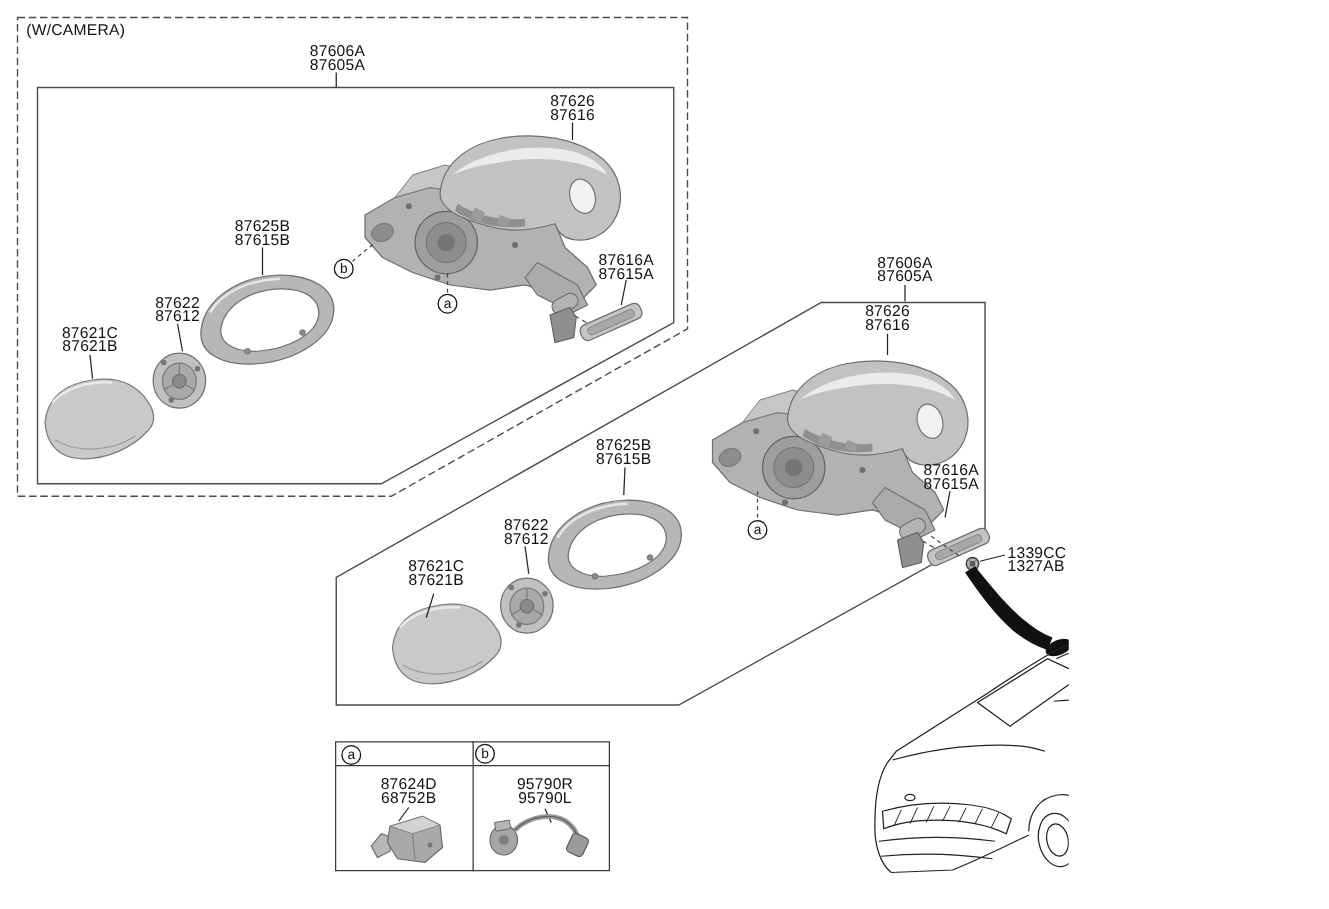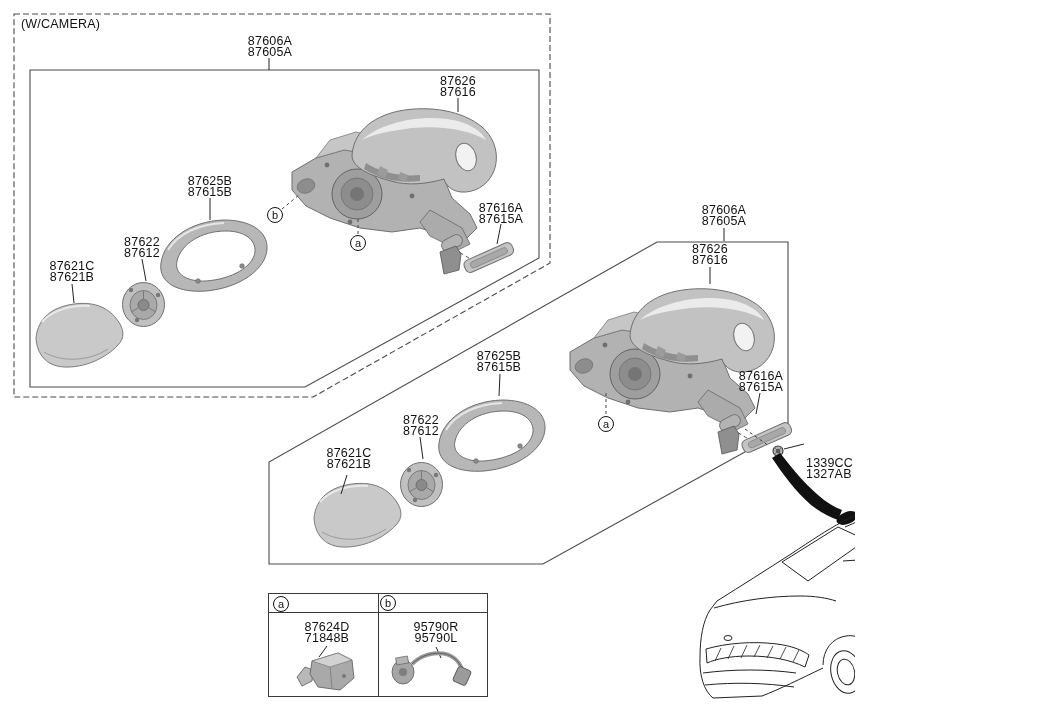--- a/index.html
+++ b/index.html
@@ -239,31 +239,31 @@
 87616</div>
 <div class="lbl" style="left:499px;top:351px;">87625B
 87615B</div>
 <div class="lbl" style="left:761px;top:371px;">87616A
 87615A</div>
 <div class="lbl" style="left:421px;top:415px;">87622
 87612</div>
 <div class="lbl" style="left:349px;top:448px;">87621C
 87621B</div>
 
-<div class="lbl left" style="left:806px;top:437px;margin-top:21px;">1339CC
+<div class="lbl left" style="left:806px;top:437px;">1339CC
 1327AB</div>
 <div class="lbl" style="left:963px;top:399px;">42854</div>
 
 <div class="callout" style="left:267px;top:207px;">b</div>
 <div class="callout" style="left:350px;top:235px;">a</div>
 <div class="callout" style="left:598px;top:416px;">a</div>
 
 <div class="legend-border" style="left:268px;top:593px;width:220px;height:104px;"></div>
 <div class="legend-line" style="left:378px;top:593px;width:1px;height:104px;"></div>
 <div class="legend-line" style="left:268px;top:612px;width:220px;height:1px;"></div>
 <div class="callout" style="left:273px;top:596px;">a</div>
 <div class="callout" style="left:380px;top:595px;">b</div>
 <div class="lbl" style="left:327px;top:622px;">87624D
-71848B</div>
+68752B</div>
 <div class="lbl" style="left:436px;top:622px;text-align:center;">95790R
 95790L</div>
 
 </div>
 
 </body></html>

